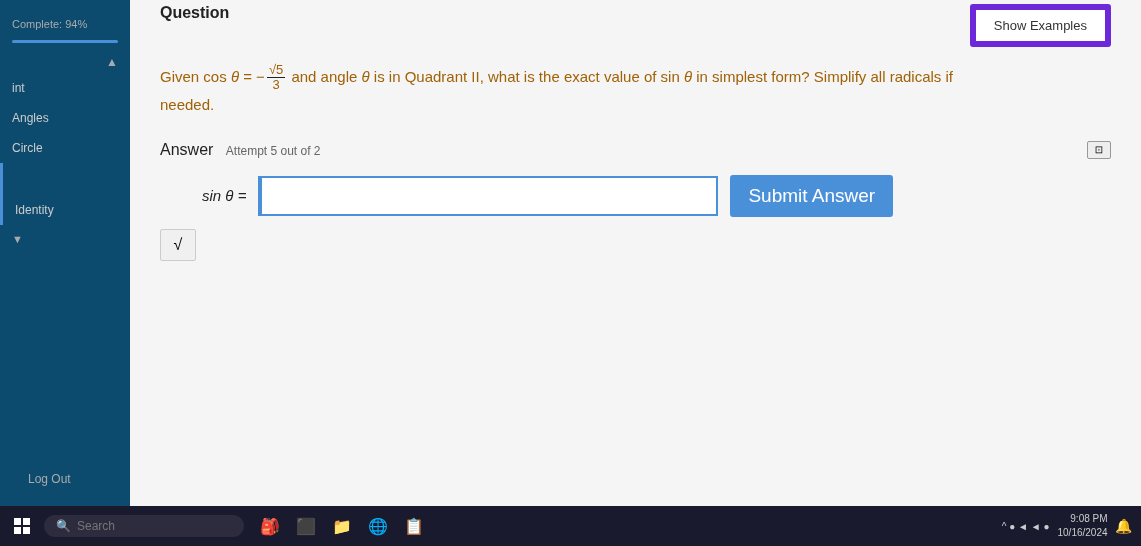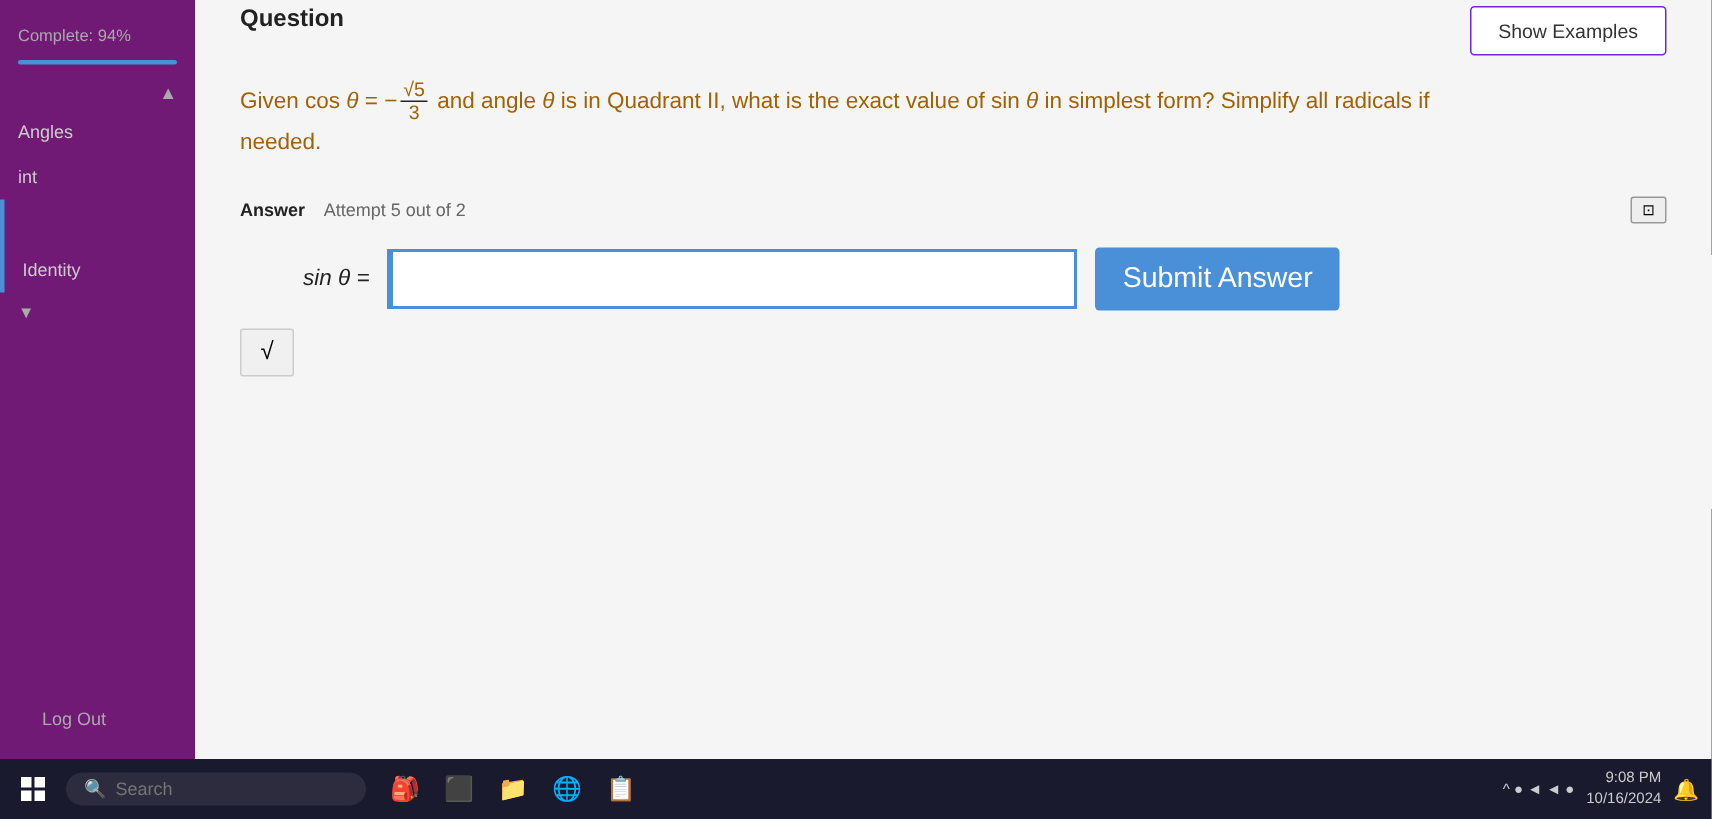--- a/index.html
+++ b/index.html
@@ -15,21 +15,21 @@
 
     .main-area {
       display: flex;
       flex: 1;
       overflow: hidden;
     }
 
     
     .sidebar {
       width: 130px;
-      background: #701a75;
+      background: #0c4a6e;
       display: flex;
       flex-direction: column;
       padding: 10px 0;
       color: #ccc;
       font-size: 12px;
       flex-shrink: 0;
     }
 
     .sidebar-complete {
       padding: 8px 12px;
@@ -84,21 +84,21 @@
       margin-bottom: 16px;
     }
 
     .question-label {
       font-size: 16px;
       font-weight: bold;
       color: #222;
     }
 
     .show-examples-btn {
-      border: 1px solid #6d28d9;
+      border: 6px solid #6d28d9;
       background: white;
       padding: 8px 18px;
       font-size: 13px;
       cursor: pointer;
       border-radius: 3px;
       color: #333;
     }
 
     .question-text {
       font-size: 15px;
@@ -127,22 +127,22 @@
     .fraction-den {
       padding: 0 2px;
       font-size: 13px;
     }
 
     .answer-section {
       margin-top: 10px;
     }
 
     .answer-label {
-      font-size: 12px;
-      font-weight: bold;
+      font-size: 16px;
+      font-weight: normal;
       color: #222;
       display: inline;
     }
 
     .attempt-label {
       font-size: 12px;
       color: #666;
       margin-left: 8px;
     }
 
@@ -319,24 +319,27 @@
 <body>
 
 <div class="main-area">
 
   <div class="sidebar">
     <div class="sidebar-complete">Complete: 94%</div>
     <div class="sidebar-progress-bar"></div>
     <div class="sidebar-arrow-up">▲</div>
 
     <div class="sidebar-item">
+      <span>int</span>
+    </div>
+    <div class="sidebar-item">
       <span>Angles</span>
     </div>
     <div class="sidebar-item">
-      <span>int</span>
+      <span>Circle</span>
     </div>
 
     <div class="sidebar-group-wrapper">
       <div class="sidebar-left-bar"></div>
       <div class="sidebar-items-group">
         <div class="sidebar-item">
           <span>Identity</span>
         </div>
       </div>
     </div>

